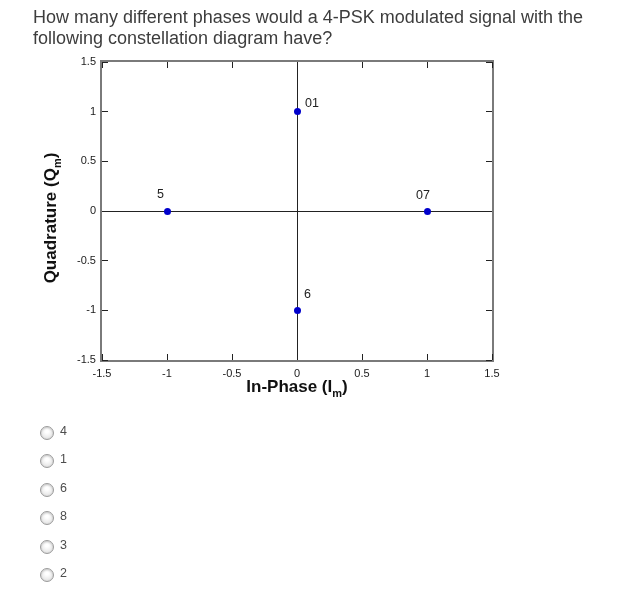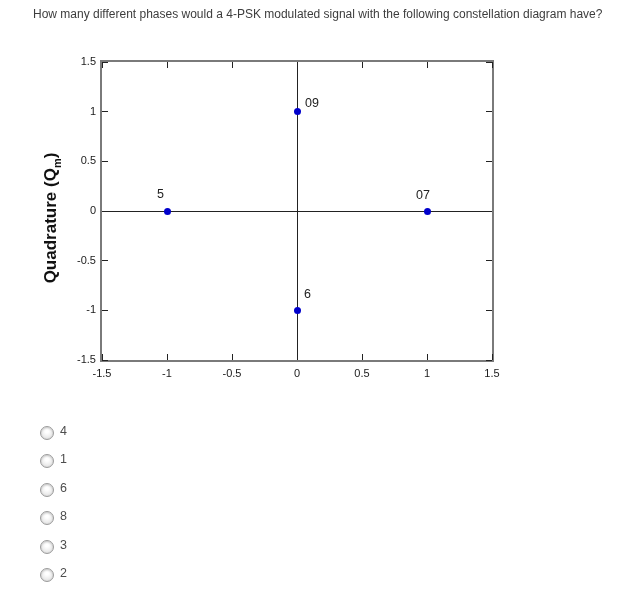--- a/index.html
+++ b/index.html
@@ -12,21 +12,21 @@
     position: relative;
     width: 624px;
     height: 594px;
     background: #ffffff;
     overflow: hidden;
   }
   #question-title {
     position: absolute;
     left: 33px;
     top: 7px;
-    font-size: 12px;
+    font-size: 18px;
     color: #3d3d3d;
   }
   
   #figure {
     position: absolute;
     left: 0;
     top: 0;
     width: 624px;
     height: 410px;
   }
@@ -147,29 +147,32 @@
         <div style="position: absolute; top: 98.8333px; left: 0px; width: 6px; height: 1px; background: rgb(34, 34, 34);"></div>
         <div style="position: absolute; top: 98.8333px; right: 0px; width: 6px; height: 1px; background: rgb(34, 34, 34);"></div>
         <div style="position: absolute; left: -48px; top: 92.3333px; width: 42px; text-align: right; font: 11px / 13px &quot;Liberation Sans&quot;, sans-serif; color: rgb(26, 26, 26);">0.5</div>
         <div style="position: absolute; top: 49.1667px; left: 0px; width: 6px; height: 1px; background: rgb(34, 34, 34);"></div>
         <div style="position: absolute; top: 49.1667px; right: 0px; width: 6px; height: 1px; background: rgb(34, 34, 34);"></div>
         <div style="position: absolute; left: -48px; top: 42.6667px; width: 42px; text-align: right; font: 11px / 13px &quot;Liberation Sans&quot;, sans-serif; color: rgb(26, 26, 26);">1</div>
         <div style="position: absolute; top: -0.5px; left: 0px; width: 6px; height: 1px; background: rgb(34, 34, 34);"></div>
         <div style="position: absolute; top: -0.5px; right: 0px; width: 6px; height: 1px; background: rgb(34, 34, 34);"></div>
         <div style="position: absolute; left: -48px; top: -7px; width: 42px; text-align: right; font: 11px / 13px &quot;Liberation Sans&quot;, sans-serif; color: rgb(26, 26, 26);">1.5</div>
         <div style="position: absolute; left: 191.5px; top: 46.1667px; width: 7px; height: 7px; border-radius: 50%; background: rgb(0, 0, 204);"></div>
-        <div style="position: absolute; left: 203px; top: 33.6667px; font: 12.5px &quot;Liberation Sans&quot;, sans-serif; color: rgb(34, 34, 34); white-space: nowrap;">09</div>
+        <div style="position: absolute; left: 203px; top: 33.6667px; font: 12.5px &quot;Liberation Sans&quot;, sans-serif; color: rgb(34, 34, 34); white-space: nowrap;">01</div>
         <div style="position: absolute; left: 61.5px; top: 145.5px; width: 7px; height: 7px; border-radius: 50%; background: rgb(0, 0, 204);"></div>
         <div style="position: absolute; left: 55px; top: 125px; font: 12.5px &quot;Liberation Sans&quot;, sans-serif; color: rgb(34, 34, 34); white-space: nowrap;">5</div>
         <div style="position: absolute; left: 321.5px; top: 145.5px; width: 7px; height: 7px; border-radius: 50%; background: rgb(0, 0, 204);"></div>
         <div style="position: absolute; left: 314px; top: 126px; font: 12.5px &quot;Liberation Sans&quot;, sans-serif; color: rgb(34, 34, 34); white-space: nowrap;">07</div>
         <div style="position: absolute; left: 191.5px; top: 244.833px; width: 7px; height: 7px; border-radius: 50%; background: rgb(0, 0, 204);"></div>
         <div style="position: absolute; left: 202px; top: 225.333px; font: 12.5px &quot;Liberation Sans&quot;, sans-serif; color: rgb(34, 34, 34); white-space: nowrap;">6</div>
       </div>
 
+    <div id="x-axis-label" class="axis-title">
+      <span>In-Phase (I</span><span class="subscript">m</span><span>)</span>
+    </div>
 
     <div id="y-axis-label" class="axis-title">
       <span>Quadrature (Q</span><span class="subscript">m</span><span>)</span>
     </div>
 
   </div>
 
   <div>
 
     <div class="option-row r0">

